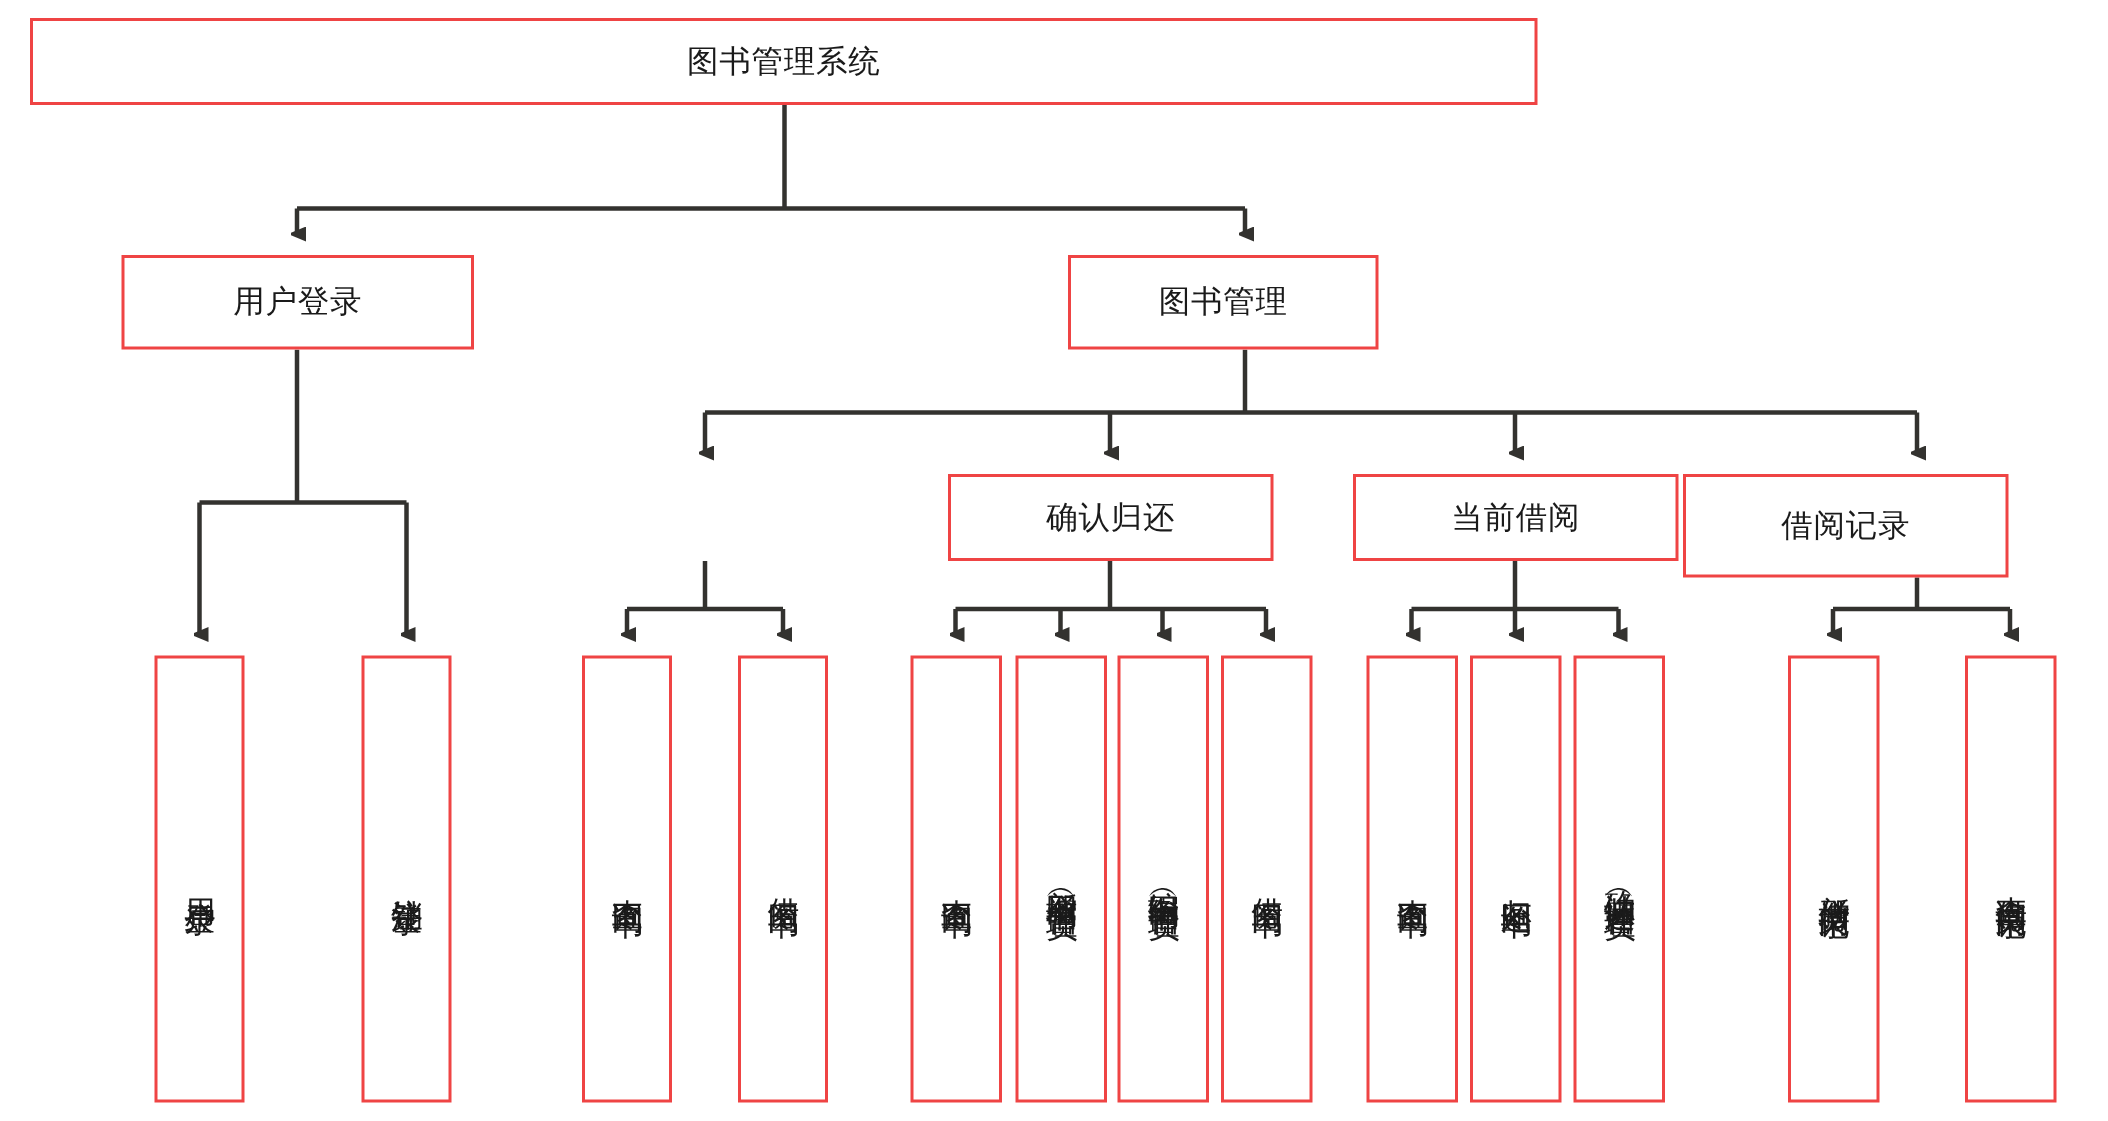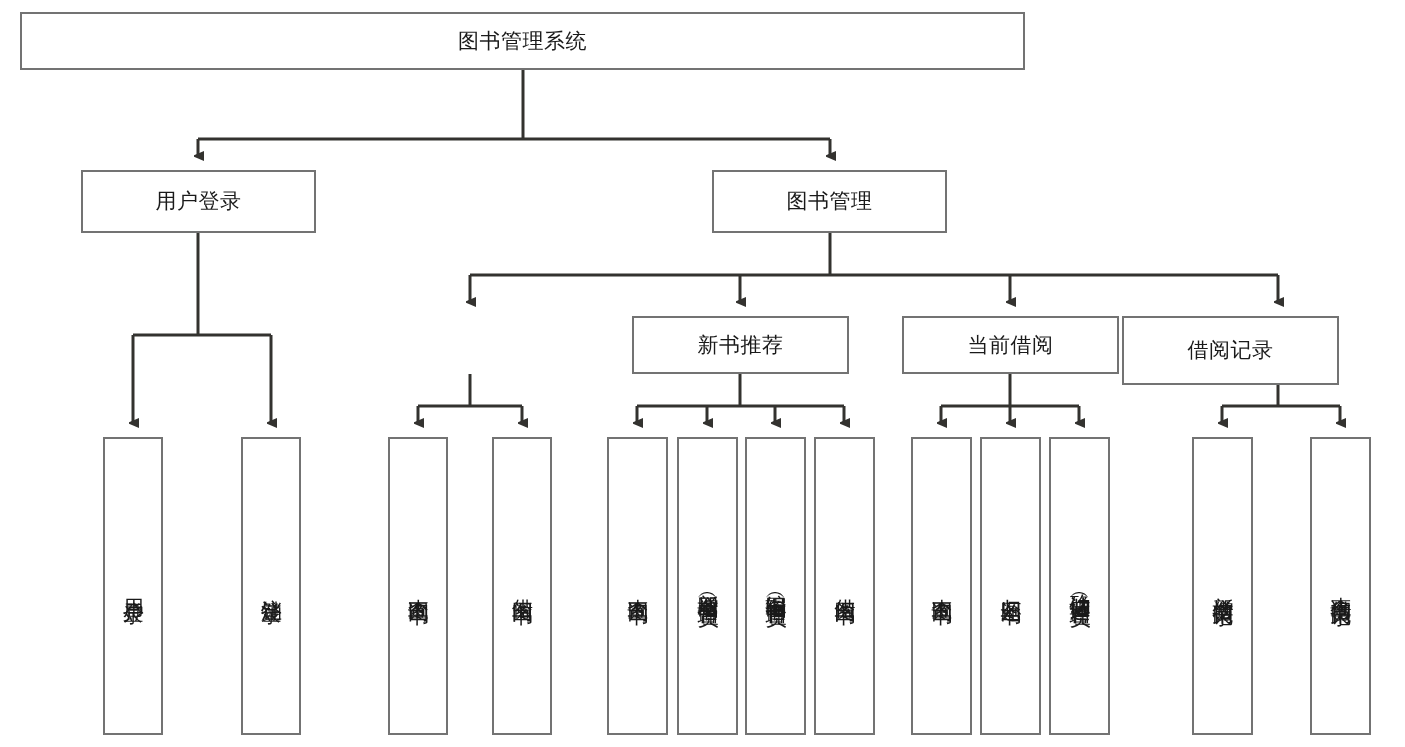--- a/index.html
+++ b/index.html
@@ -22,21 +22,21 @@
     position: absolute;
     left: 0;
     top: 0;
     width: 1405px;
     height: 747px;
   }
   
   .node {
     position: absolute;
     box-sizing: border-box;
-    border: 2px solid #737373;
+    border: 2px solid #ef4444;
     background: #ffffff;
     display: flex;
     align-items: center;
     justify-content: center;
     text-align: center;
     color: #1a1a1a;
     line-height: 1.18;
   }
   .node.h {
     font-size: 21px;
@@ -121,26 +121,26 @@
     </g>
   </svg>
 
   <div class="node h" style="left:20px; top:12px; width:1005px; height:58px;">
     <span>图书管理系统</span>
   </div>
 
   <div class="node h" style="left:81px; top:170px; width:235px; height:63px;">
     <span>用户登录</span>
   </div>
-  <div class="node h" style="left:712px; top:170px; width:235px; height:63px;">
+  <div class="node h" style="left:712px; top:170px; width:207px; height:63px;">
     <span>图书管理</span>
   </div>
 
   <div class="node h" style="left:632px; top:316px; width:217px; height:58px;">
-    <span>新书推荐</span>
+    <span>确认归还</span>
   </div>
   <div class="node h" style="left:902px; top:316px; width:217px; height:58px;">
     <span>当前借阅</span>
   </div>
   <div class="node h" style="left:1122px; top:316px; width:217px; height:69px;">
     <span>借阅记录</span>
   </div>
 
   <div class="node v" style="left:103px; top:437px; width:60px; height:298px;">
     <span class="vtext">用户登录</span>

